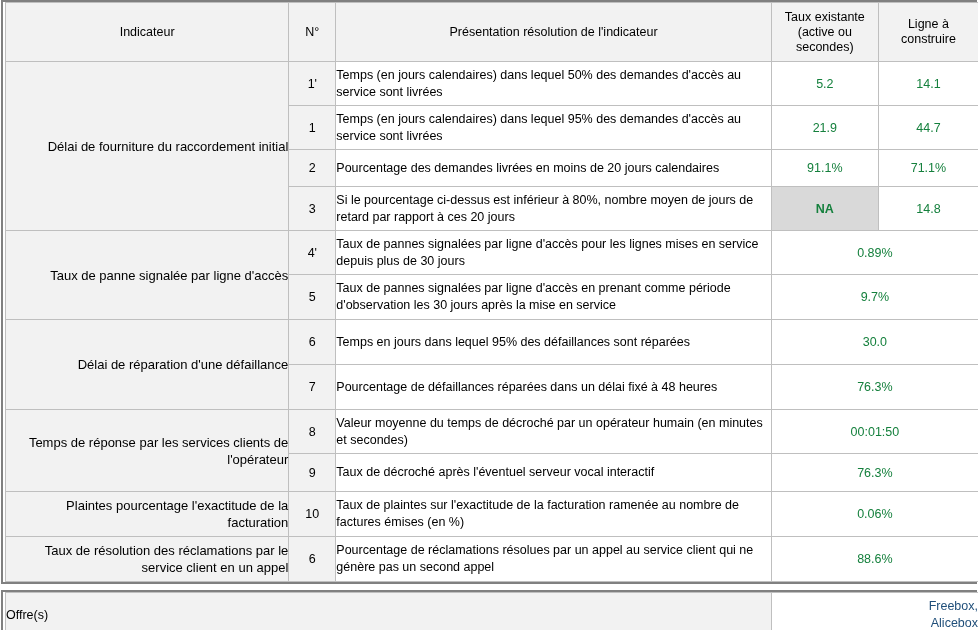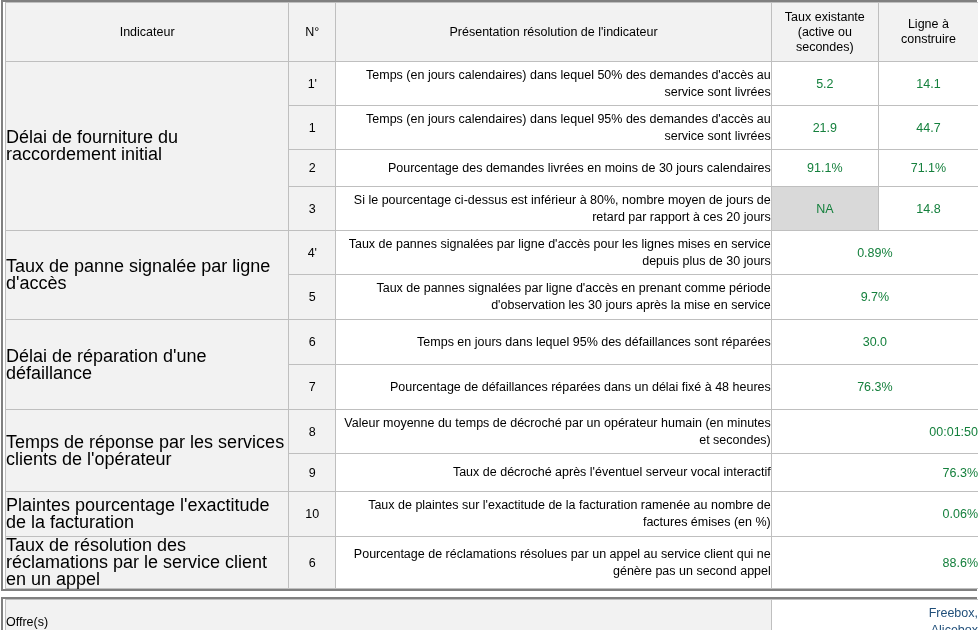--- a/index.html
+++ b/index.html
@@ -62,54 +62,55 @@
     font-weight: bold;
     font-size: 12.5px;
     line-height: 15px;
     height: 58px;
     padding: 2px 4px;
   }
 
   
   .cell-ind {
     background: #f2f2f2;
-    font-size: 18px;
+    font-size: 13px;
     line-height: 17px;
     padding: 3px 4px 3px 7px;
-    text-align: left;
+    text-align: right;
     vertical-align: middle;
   }
   .cell-num {
     background: #f2f2f2;
     font-size: 12.5px;
     font-weight: bold;
     text-align: center;
     vertical-align: middle;
   }
   .cell-desc {
     background: #ffffff;
     font-size: 12.5px;
     line-height: 17px;
     padding: 3px 5px 3px 6px;
-    text-align: right;
+    text-align: left;
     vertical-align: middle;
   }
   .cell-val {
     background: #ffffff;
     font-size: 12.5px;
     font-weight: bold;
     color: #15803d;
     text-align: center;
     vertical-align: middle;
   }
   .cell-val.na {
     background: #d9d9d9;
+    font-weight: bold;
   }
   .cell-val.right {
-    text-align: right;
+    text-align: center;
   }
 
   
   .offre-label {
     background: #f2f2f2;
     font-size: 12.5px;
     text-align: left;
     padding: 4px 4px 4px 7px;
     vertical-align: middle;
     height: 44px;
@@ -165,21 +166,21 @@
           <td class="cell-val">14.1</td>
         </tr>
         <tr>
           <td class="cell-num" style="height:43px">1</td>
           <td class="cell-desc">Temps (en jours calendaires) dans lequel 95% des demandes d'accès au service sont livrées</td>
           <td class="cell-val">21.9</td>
           <td class="cell-val">44.7</td>
         </tr>
         <tr>
           <td class="cell-num" style="height:36px">2</td>
-          <td class="cell-desc">Pourcentage des demandes livrées en moins de 30 jours calendaires</td>
+          <td class="cell-desc">Pourcentage des demandes livrées en moins de 20 jours calendaires</td>
           <td class="cell-val">91.1%</td>
           <td class="cell-val">71.1%</td>
         </tr>
         <tr>
           <td class="cell-num" style="height:43px">3</td>
           <td class="cell-desc">Si le pourcentage ci-dessus est inférieur à 80%, nombre moyen de jours de retard par rapport à ces 20 jours</td>
           <td class="cell-val na">NA</td>
           <td class="cell-val">14.8</td>
         </tr>
 

